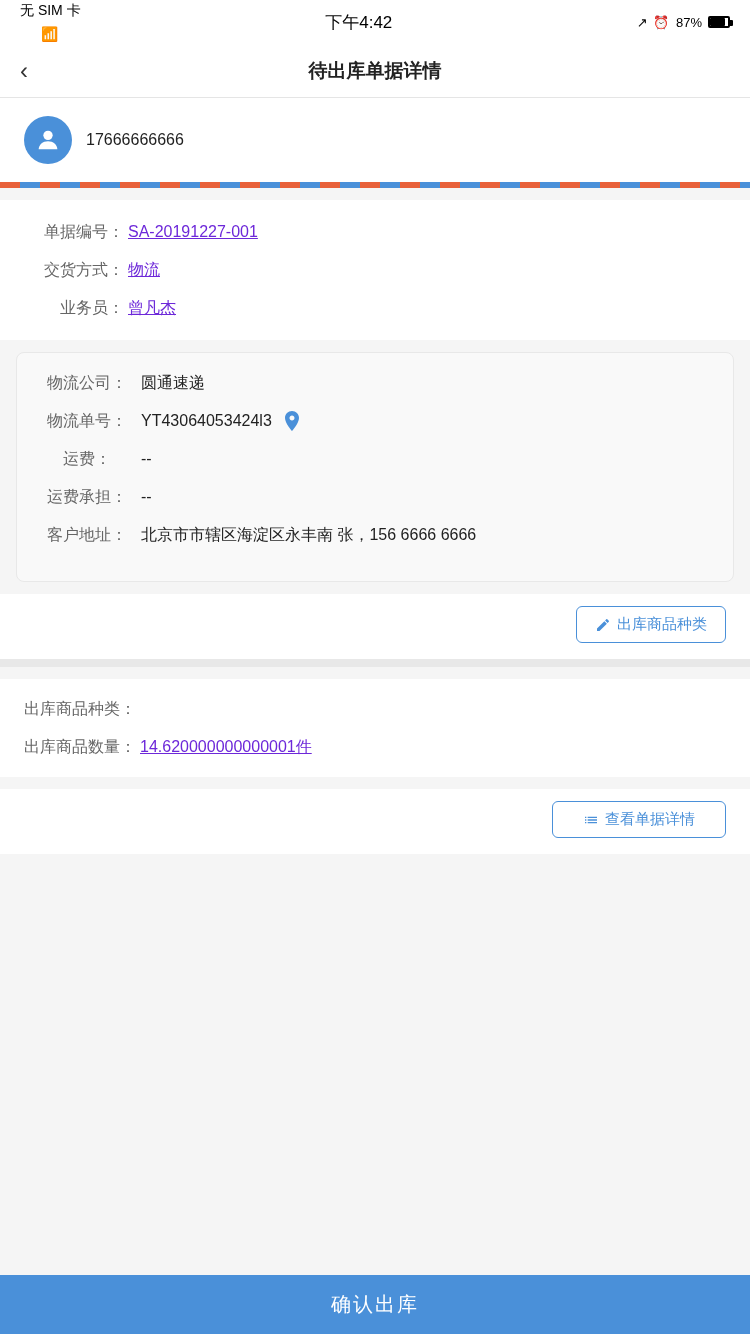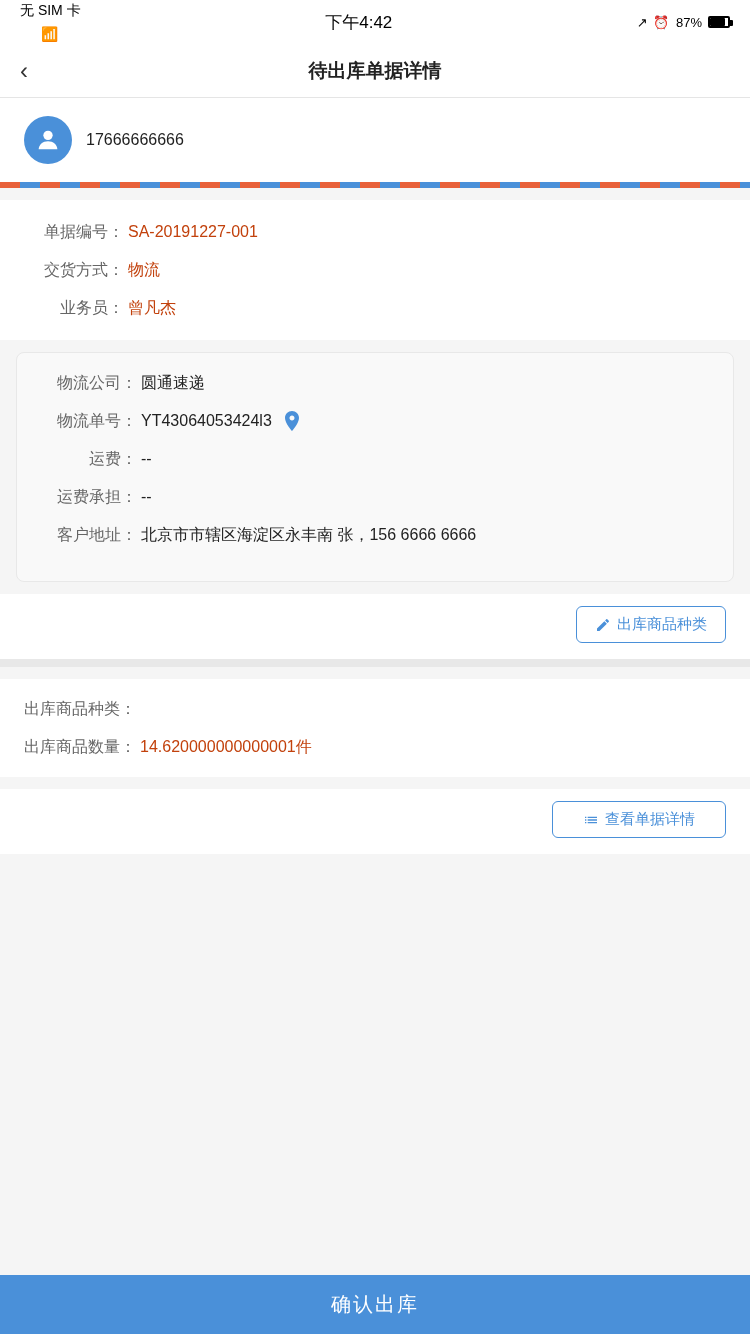--- a/index.html
+++ b/index.html
@@ -103,23 +103,24 @@
       line-height: 1.5;
     }
     .info-row:last-child { margin-bottom: 0; }
     .info-label {
       color: #666;
       min-width: 100px;
       text-align: right;
       flex-shrink: 0;
     }
     .info-value {
-      color: #c2410c;
+      color: #6d28d9;
       flex: 1;
       padding-left: 4px;
+      text-decoration: underline;
     }
 
     
     .logistics-section {
       background: #f9f9f9;
       border: 1px solid #e8e8e8;
       border-radius: 8px;
       margin: 12px 16px;
       padding: 18px 20px;
     }
@@ -127,21 +128,21 @@
       display: flex;
       align-items: flex-start;
       margin-bottom: 14px;
       font-size: 16px;
       line-height: 1.5;
     }
     .logistics-row:last-child { margin-bottom: 16px; }
     .logistics-label {
       color: #666;
       min-width: 100px;
-      text-align: right;
+      text-align: center;
       flex-shrink: 0;
     }
     .logistics-value {
       color: #222;
       flex: 1;
       padding-left: 4px;
       display: flex;
       align-items: center;
       gap: 8px;
     }

